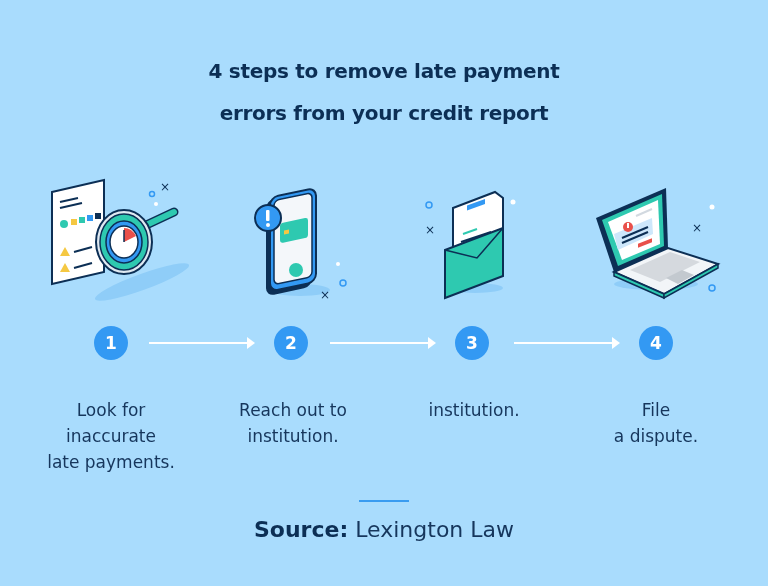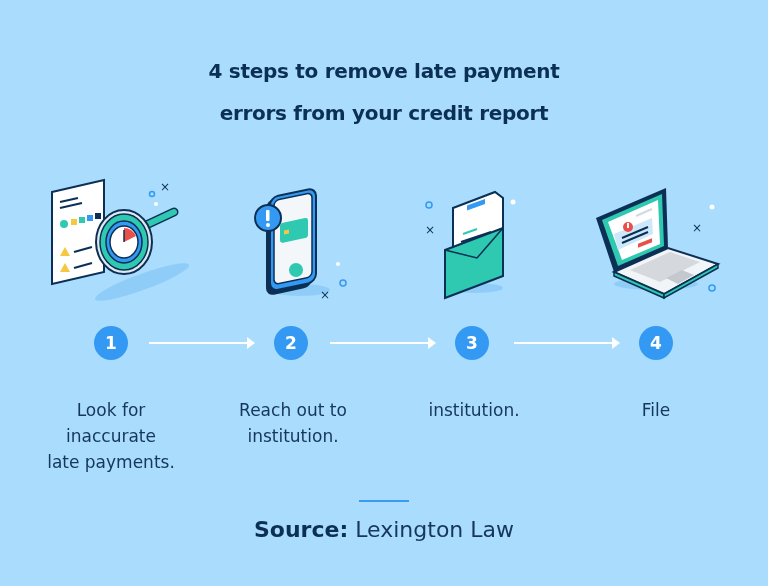--- a/index.html
+++ b/index.html
@@ -149,20 +149,21 @@
   </div>
   <div class="desc" style="left:193px;">
     <div>Reach out to</div>
     <div>institution.</div>
   </div>
   <div class="desc" style="left:374px;">
     <div>institution.</div>
   </div>
   <div class="desc" style="left:556px;">
     <div>File</div>
+    <div>a dispute.</div>
   </div>
 
   <div class="divider"></div>
 
   <div class="source">
     <b>Source:</b>
     <span>Lexington Law</span>
   </div>
 
 </div>

